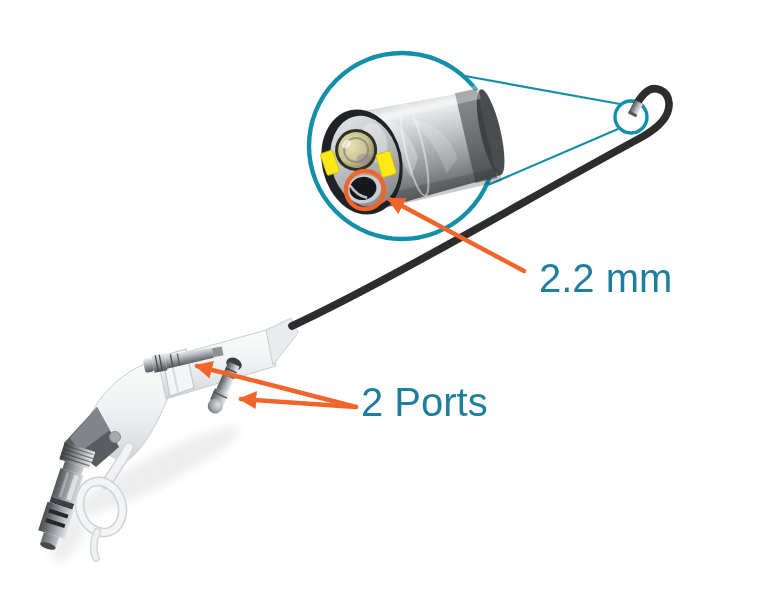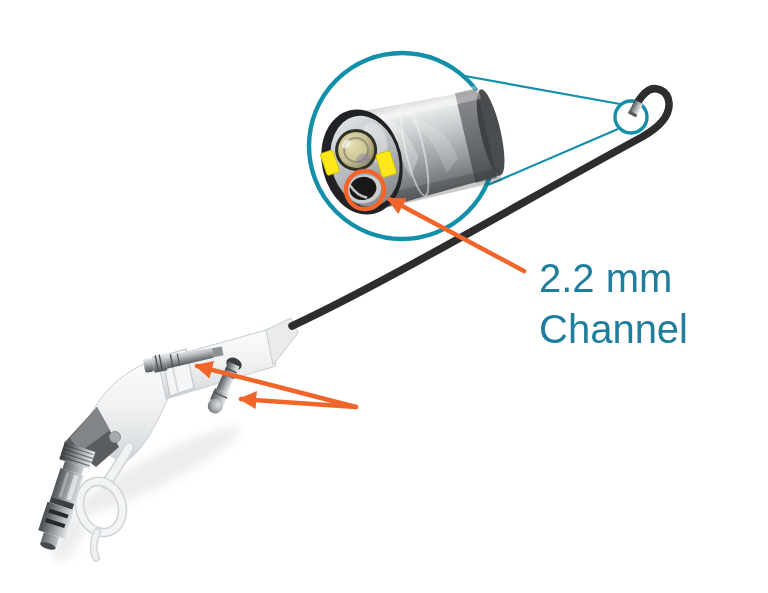--- a/index.html
+++ b/index.html
@@ -187,19 +187,19 @@
 
   <g stroke="#f2652a" stroke-width="4.5" stroke-linecap="round">
     <line x1="524" y1="271" x2="389" y2="199" marker-end="url(#ah)"></line>
     <line x1="356" y1="407" x2="197" y2="366" marker-end="url(#ah)"></line>
     <line x1="356" y1="407" x2="241" y2="399" marker-end="url(#ah)"></line>
   </g>
 </svg>
 
 <div class="callout-label" id="wc-label">
   <div>2.2 mm</div>
-  <div>Channel</div>
 </div>
 
 <div class="callout-label" id="ports-label">
+  <div>2 Ports</div>
 </div>
 
 </div>
 
 </body></html>

